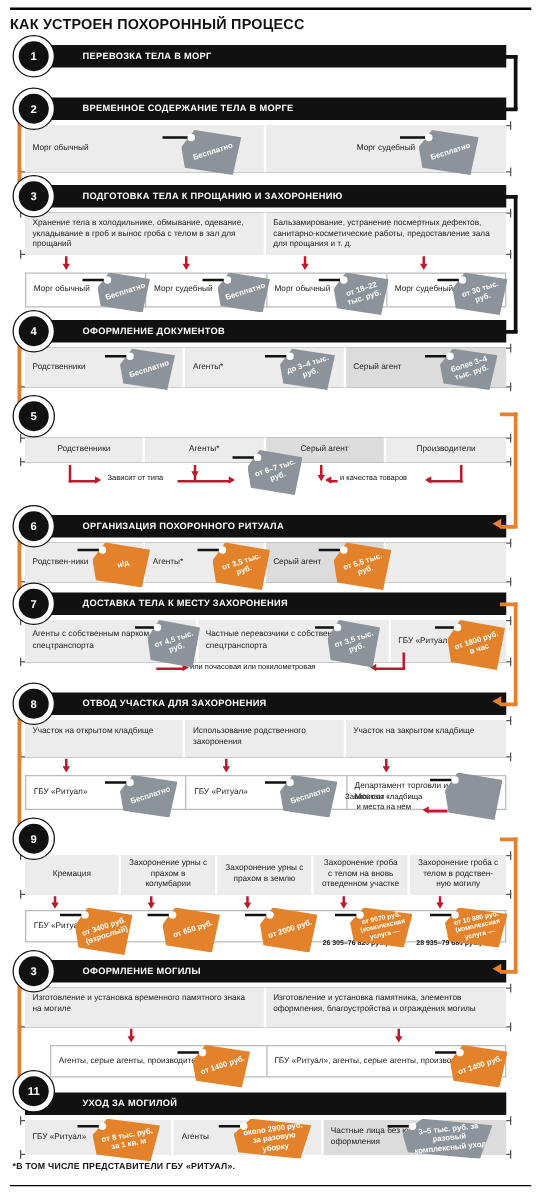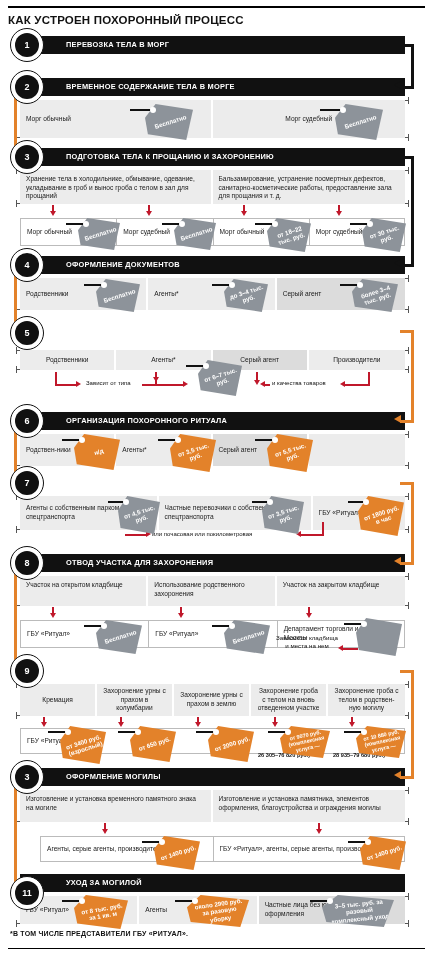--- a/index.html
+++ b/index.html
@@ -433,20 +433,23 @@
       </div>
   </div>
   <div class="tagwrap" style="left:255px;top:432px;">
     <div class="string" style="left:0;top:7px;width:18px"></div>
       <div class="hole" style="left:17px;top:4.5px"></div>
     <div class="tag orange" style="left:12px;top:2px;width:46px;height:38px;">
         <span class="lbl">от 5,5 тыс. руб.</span>
       </div>
   </div>
 
+  <div class="bar" style="top:474px;height:18px;">
+    <span class="bartext">ДОСТАВКА ТЕЛА К МЕСТУ ЗАХОРОНЕНИЯ</span>
+  </div>
   <div class="badge" style="top:466px">
     <i>7</i>
   </div>
   <div class="ticks" style="top:496px;height:34px">
     <div class="tk" style="left:-4px;top:-3px;height:7px"></div>
       <div class="tk" style="left:-4px;bottom:-3px;height:7px"></div>
     <div class="tk" style="right:-4px;top:-3px;height:7px"></div>
       <div class="tk" style="right:-4px;bottom:-3px;height:7px"></div>
   </div>
   <div class="row" style="top:496px;height:34px">
@@ -663,21 +666,21 @@
     <div class="string" style="left:0;top:7px;width:18px"></div>
       <div class="hole" style="left:17px;top:4.5px"></div>
     <div class="tag orange" style="left:12px;top:2px;width:46px;height:34px;">
         <span class="lbl">от 1400 руб.</span>
       </div>
   </div>
 
   <div class="bar" style="top:874px;height:18px;">
     <span class="bartext">УХОД ЗА МОГИЛОЙ</span>
   </div>
-  <div class="badge" style="top:876px">
+  <div class="badge" style="top:856px">
     <i>11</i>
   </div>
   <div class="ticks" style="top:896px;height:28px">
     <div class="tk" style="left:-4px;top:-3px;height:7px"></div>
       <div class="tk" style="left:-4px;bottom:-3px;height:7px"></div>
     <div class="tk" style="right:-4px;top:-3px;height:7px"></div>
       <div class="tk" style="right:-4px;bottom:-3px;height:7px"></div>
   </div>
   <div class="row" style="top:896px;height:28px">
     <div class="cell mid" style="width:31%">

